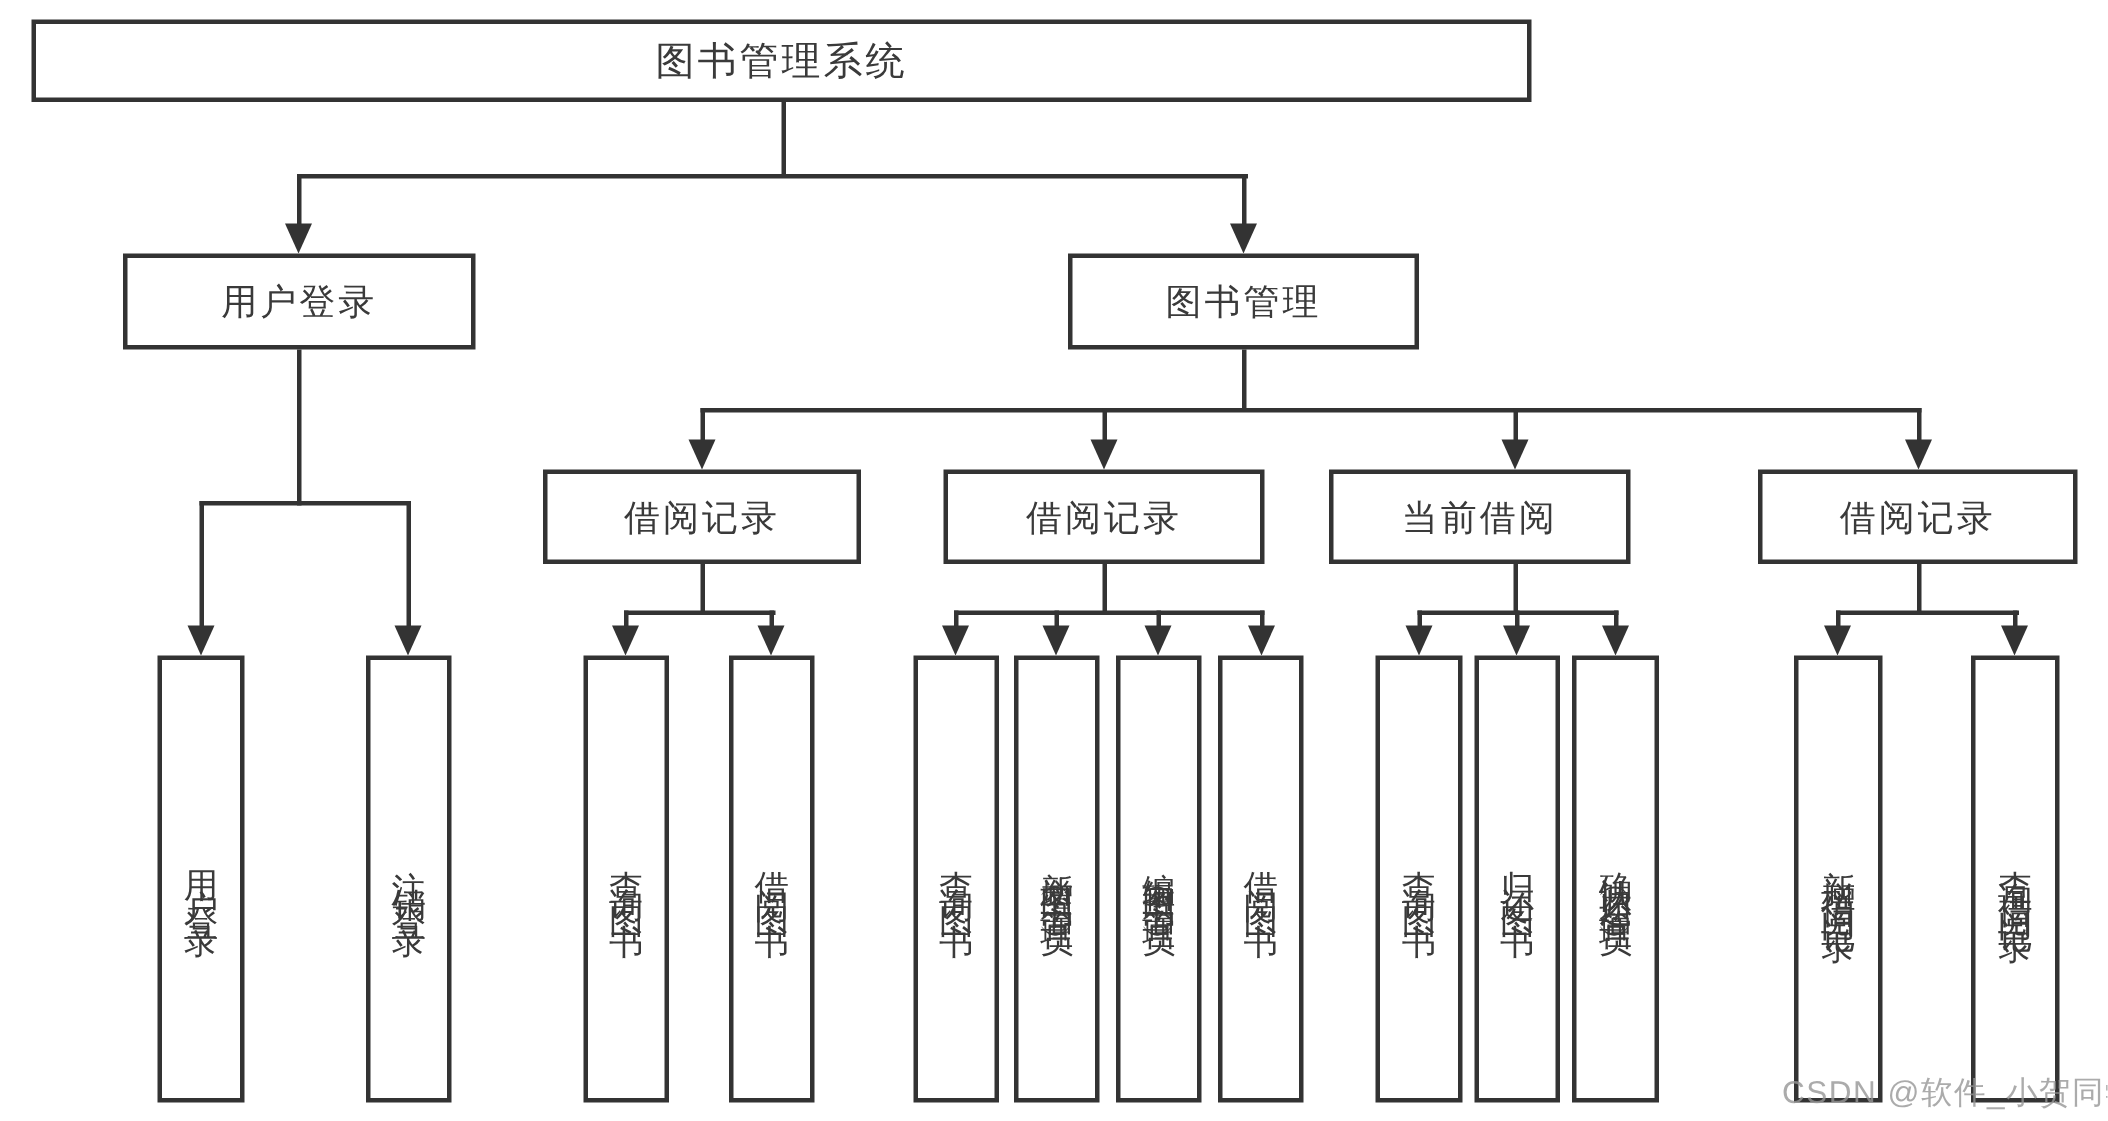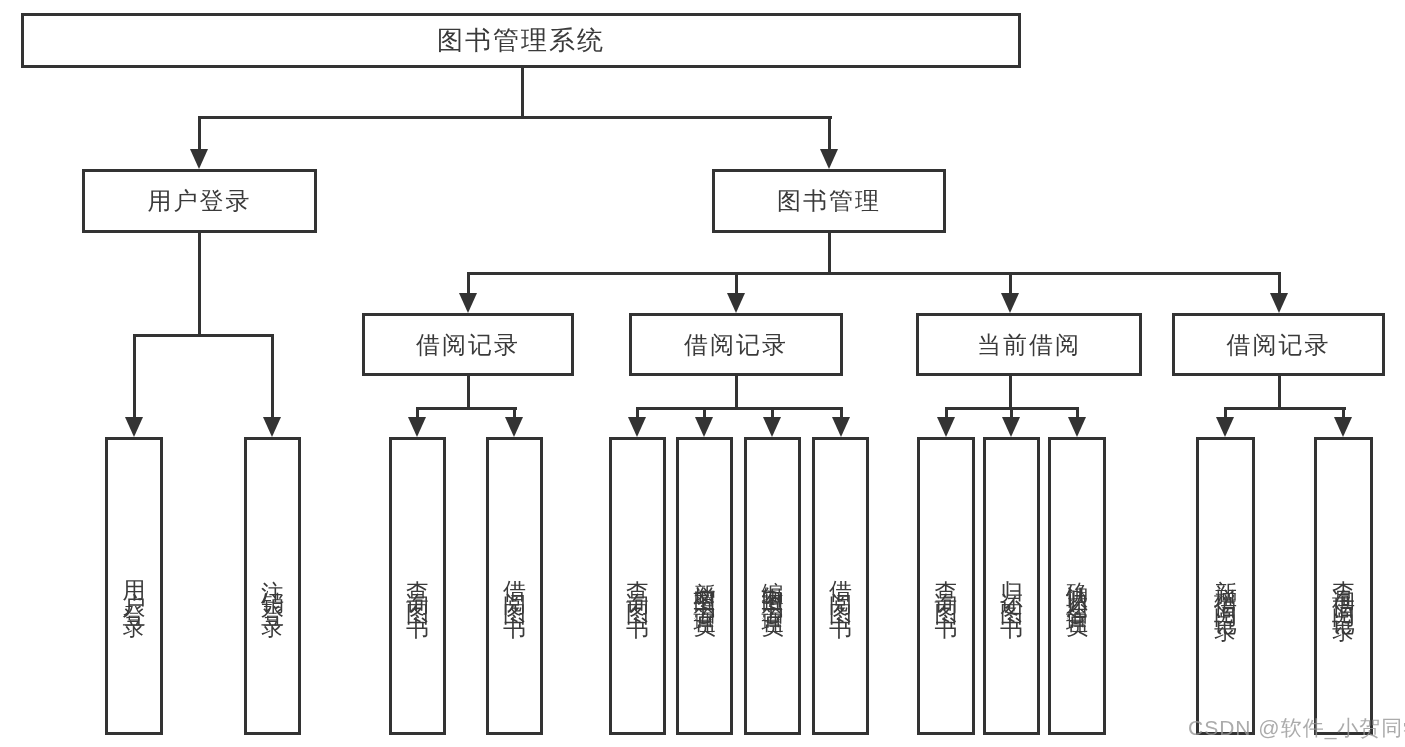--- a/index.html
+++ b/index.html
@@ -73,21 +73,21 @@
   <div class="arrow" style="left:1001px;top:293px;"></div>
   <div class="vline" style="left:1278px;top:272px;height:23px;"></div>
   <div class="arrow" style="left:1270px;top:293px;"></div>
 
   <div class="box" style="left:362px;top:313px;width:212px;height:63px;">
     <span class="hlabel">借阅记录</span>
   </div>
   <div class="box" style="left:629px;top:313px;width:214px;height:63px;">
     <span class="hlabel">借阅记录</span>
   </div>
-  <div class="box" style="left:916px;top:313px;width:226px;height:63px;">
+  <div class="box" style="left:886px;top:313px;width:201px;height:63px;">
     <span class="hlabel">当前借阅</span>
   </div>
   <div class="box" style="left:1172px;top:313px;width:213px;height:63px;">
     <span class="hlabel">借阅记录</span>
   </div>
 
   <div class="vline" style="left:467px;top:376px;height:34px;"></div>
   <div class="hline" style="left:416px;top:407px;width:101px;"></div>
   <div class="vline" style="left:416px;top:407px;height:12px;"></div>
   <div class="arrow" style="left:408px;top:417px;"></div>

